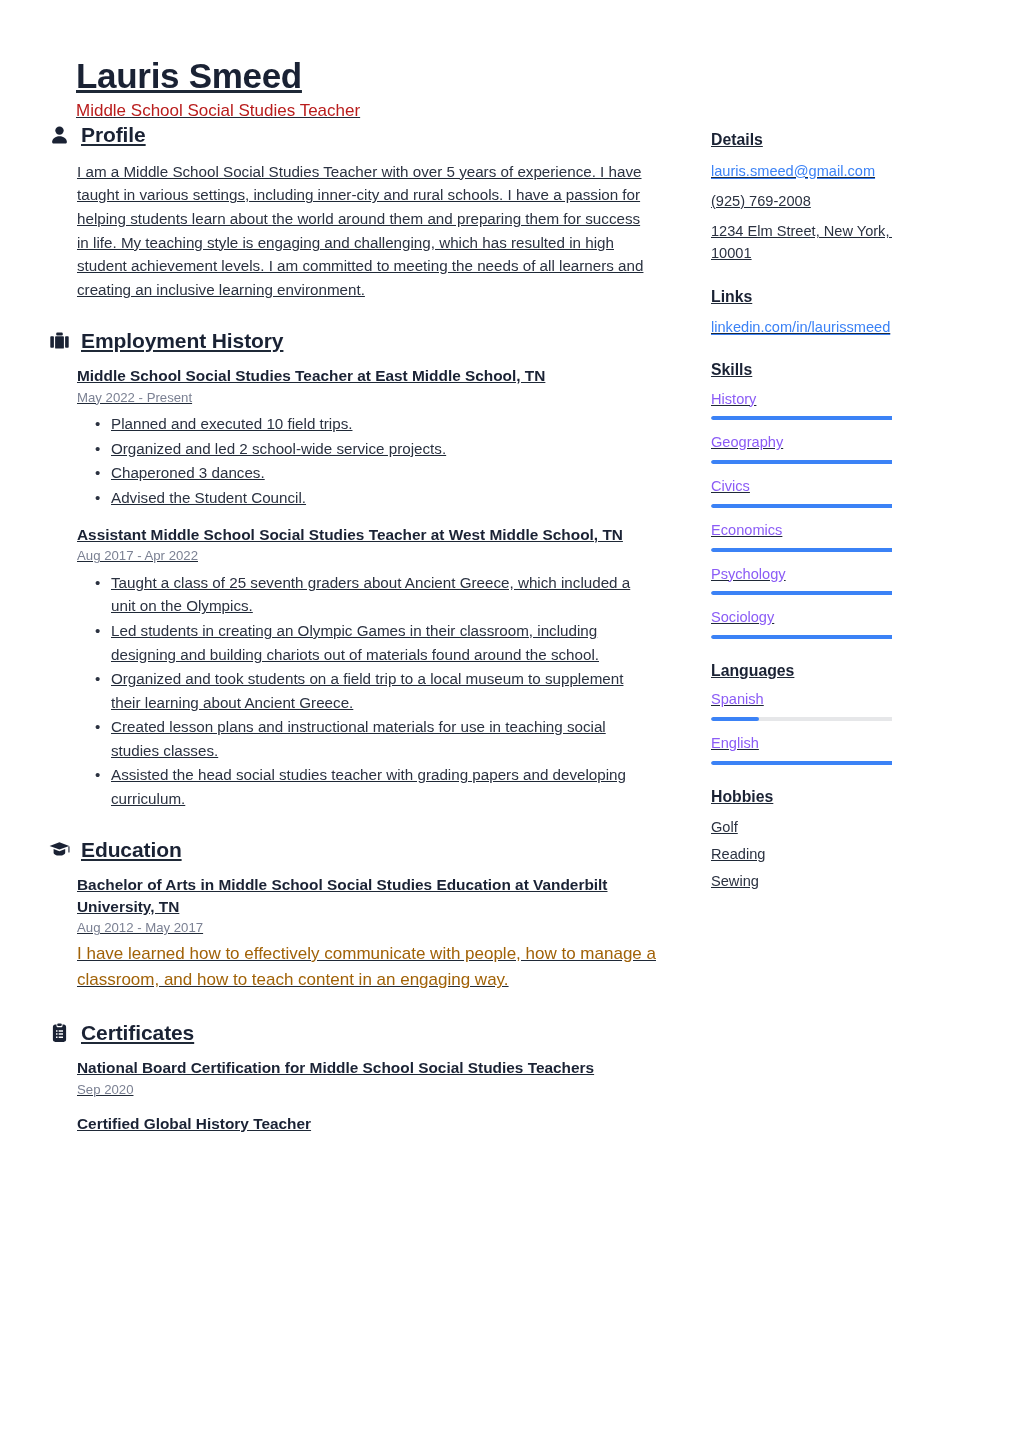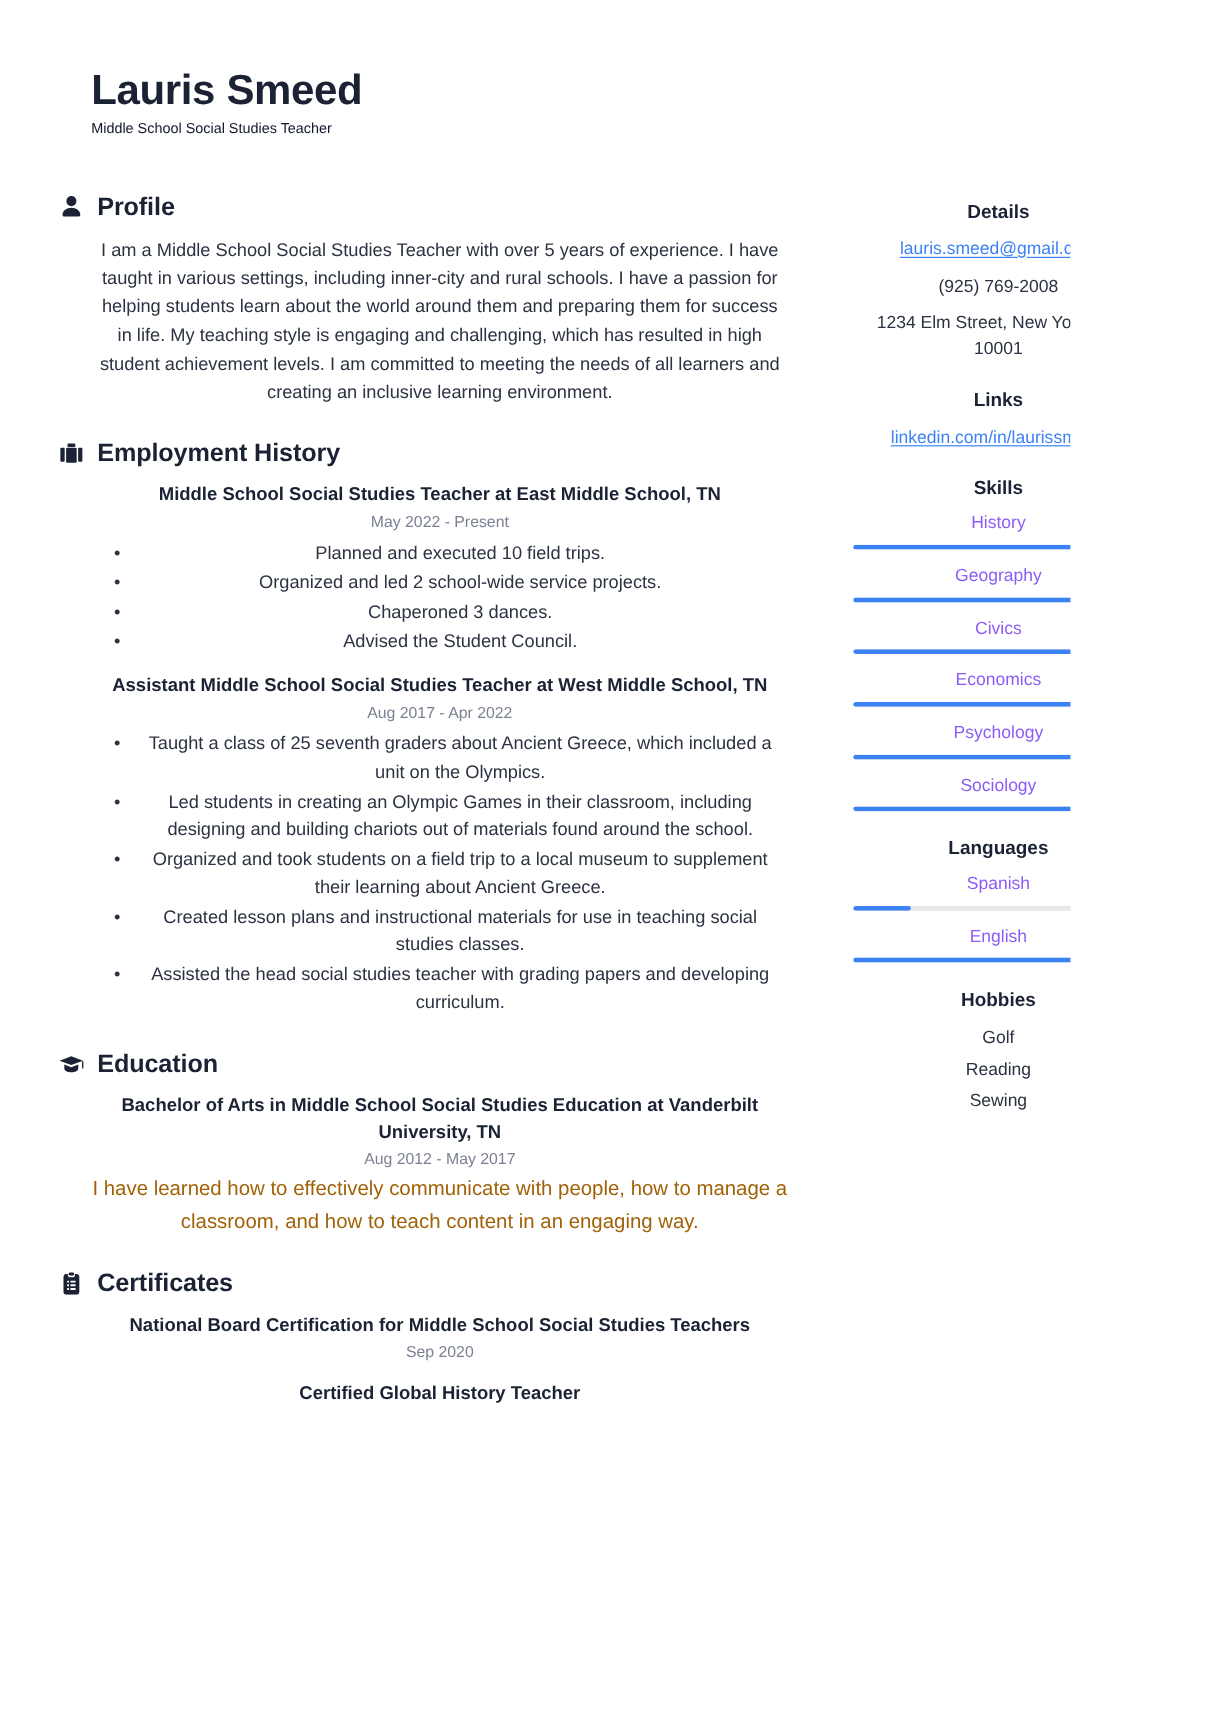--- a/index.html
+++ b/index.html
@@ -13,48 +13,47 @@
     color: #1f2937;
     -webkit-font-smoothing: antialiased;
   }
   .page {
     position: relative;
     width: 892px;
     height: 1447px;
     background: #ffffff;
     padding: 0;
     overflow: hidden;
+    text-decoration: underline;
   }
 
   
   .header {
     padding: 56px 0 0 76px;
   }
   .full-name {
     font-size: 35px;
     font-weight: 700;
     letter-spacing: -0.3px;
     color: #1a2234;
     line-height: 1.15;
   }
   .job-title {
-    font-size: 12px;
+    font-size: 17px;
     font-weight: 400;
-    color: #0f172a;
+    color: #b91c1c;
     margin-top: 4px;
     line-height: 1.3;
   }
 
   
   .columns {
     display: flex;
     align-items: flex-start;
-    margin-top: 44px;
     padding-left: 48px;
-    text-align: center;
   }
   .col-main {
     width: 608px;
     flex: 0 0 608px;
   }
   .col-side {
     width: 242px;
     flex: 0 0 242px;
     margin-left: 55px;
     padding-top: 8px;

